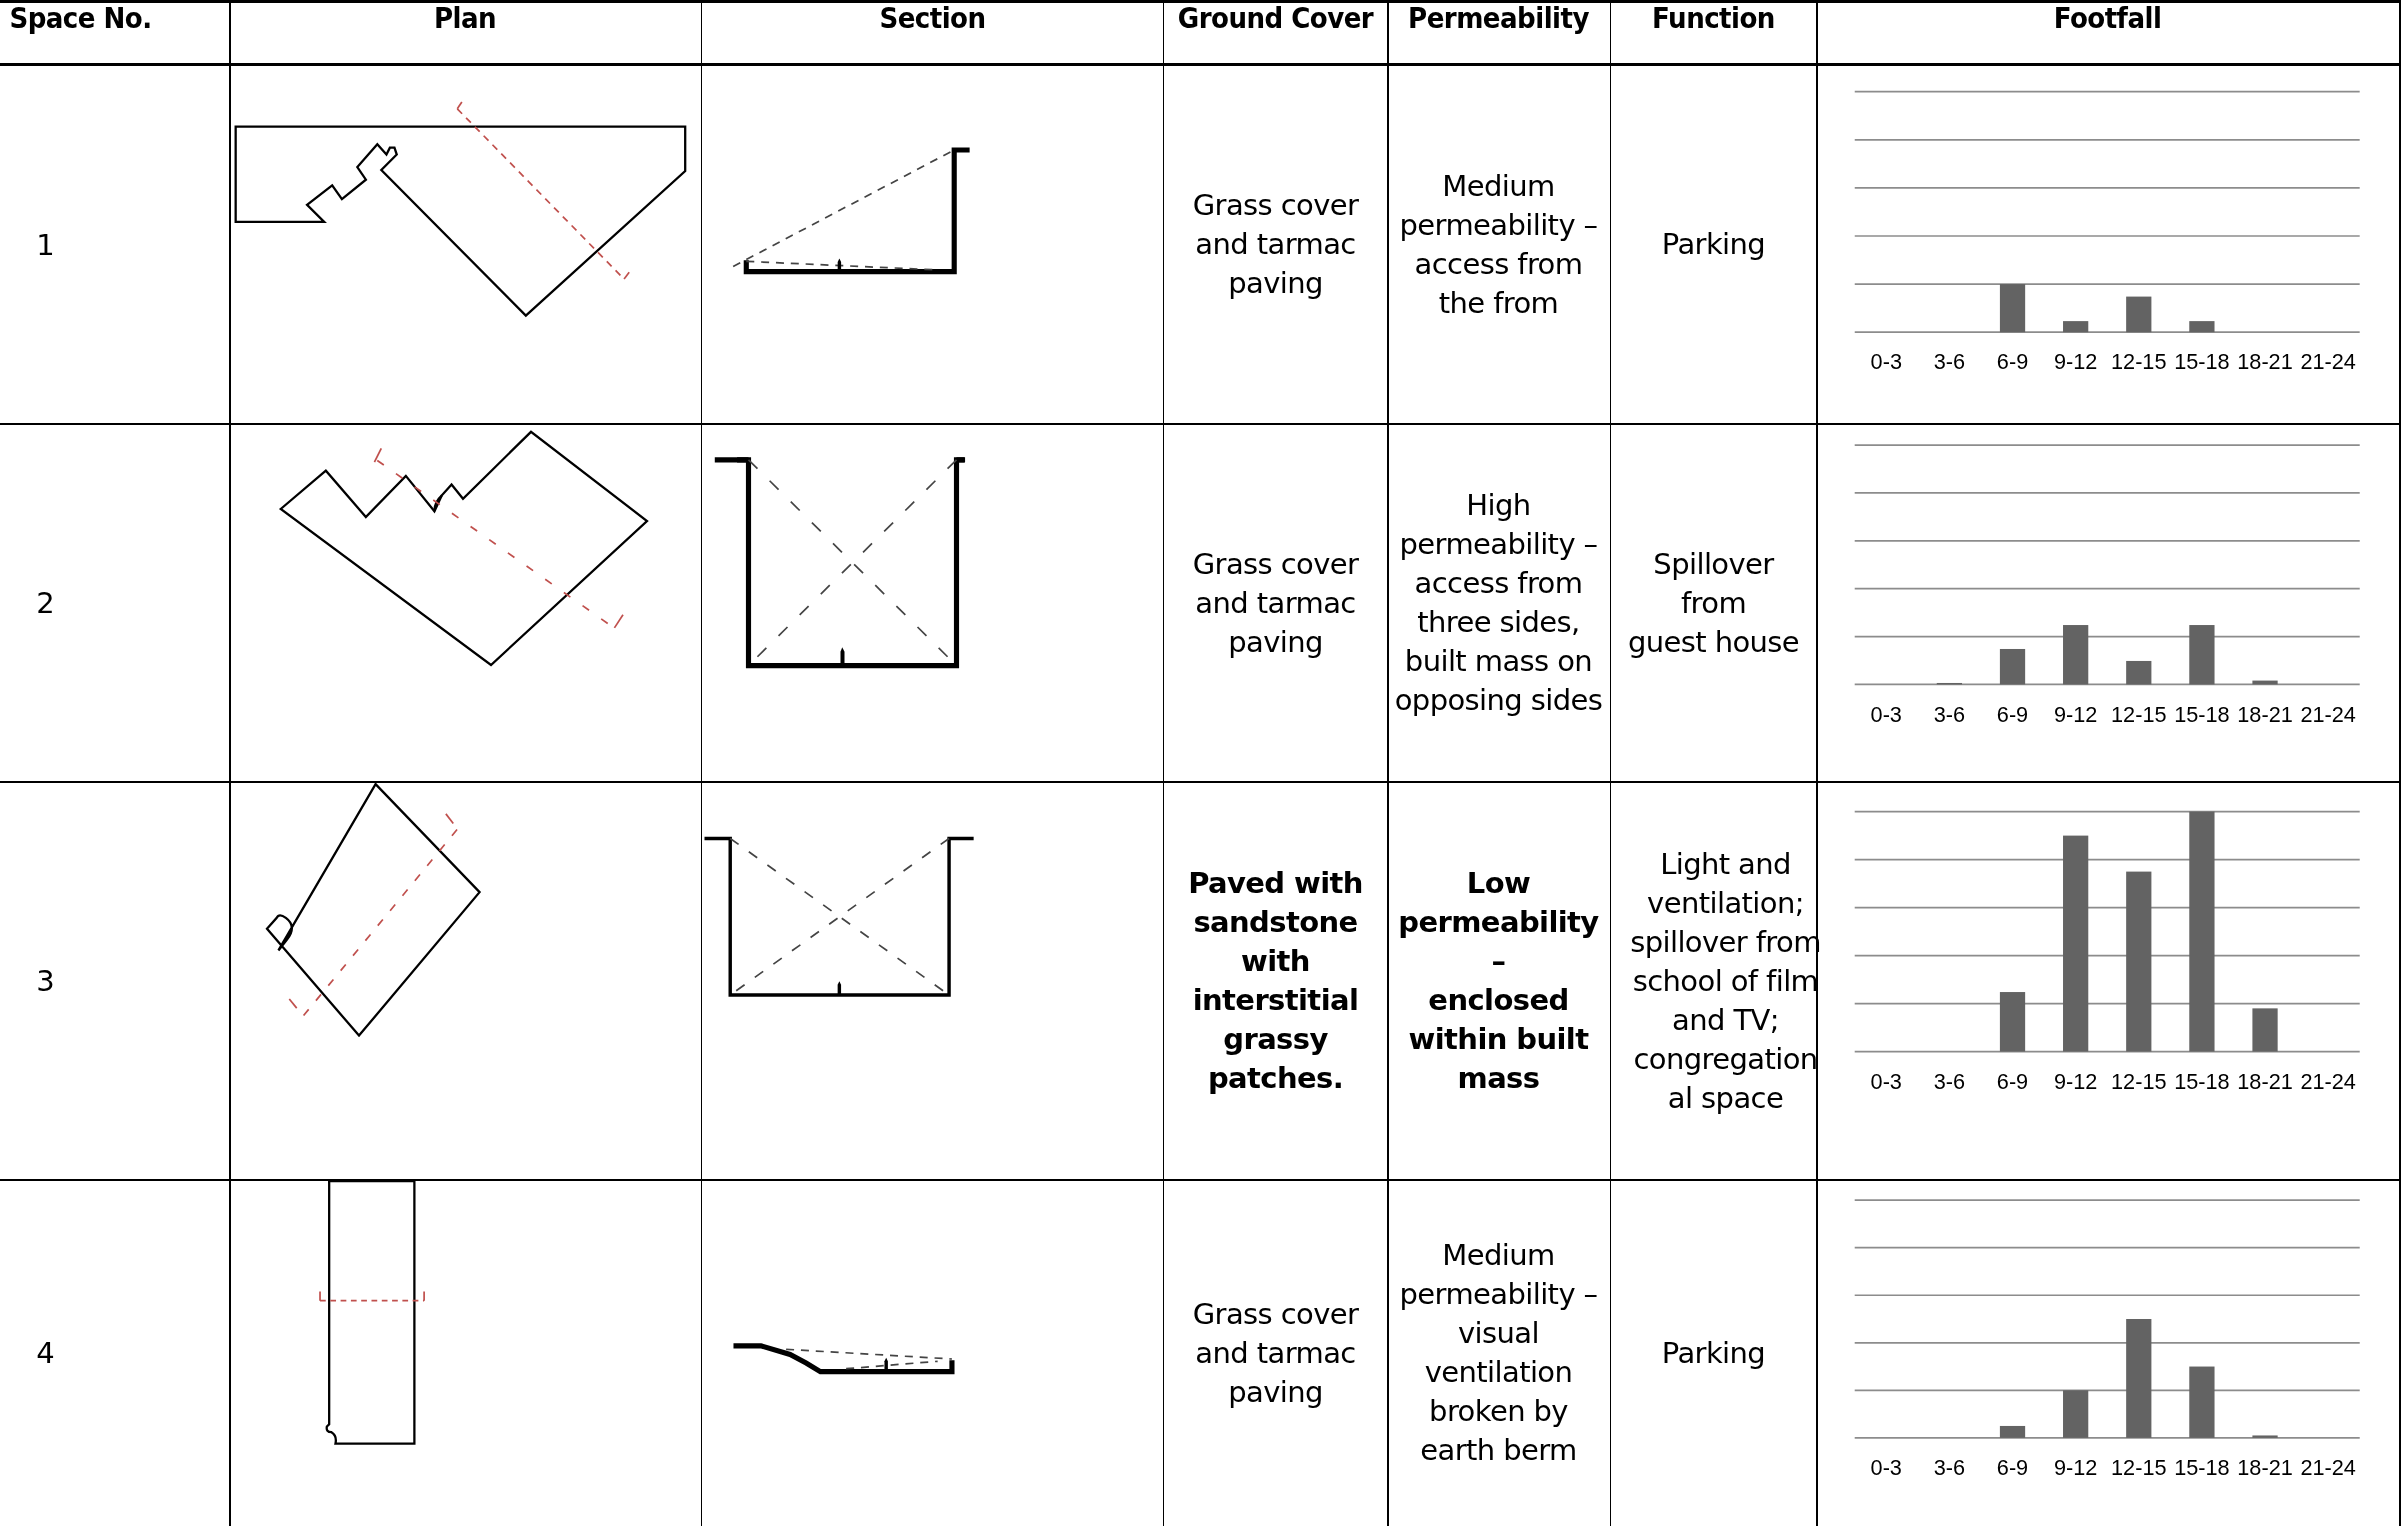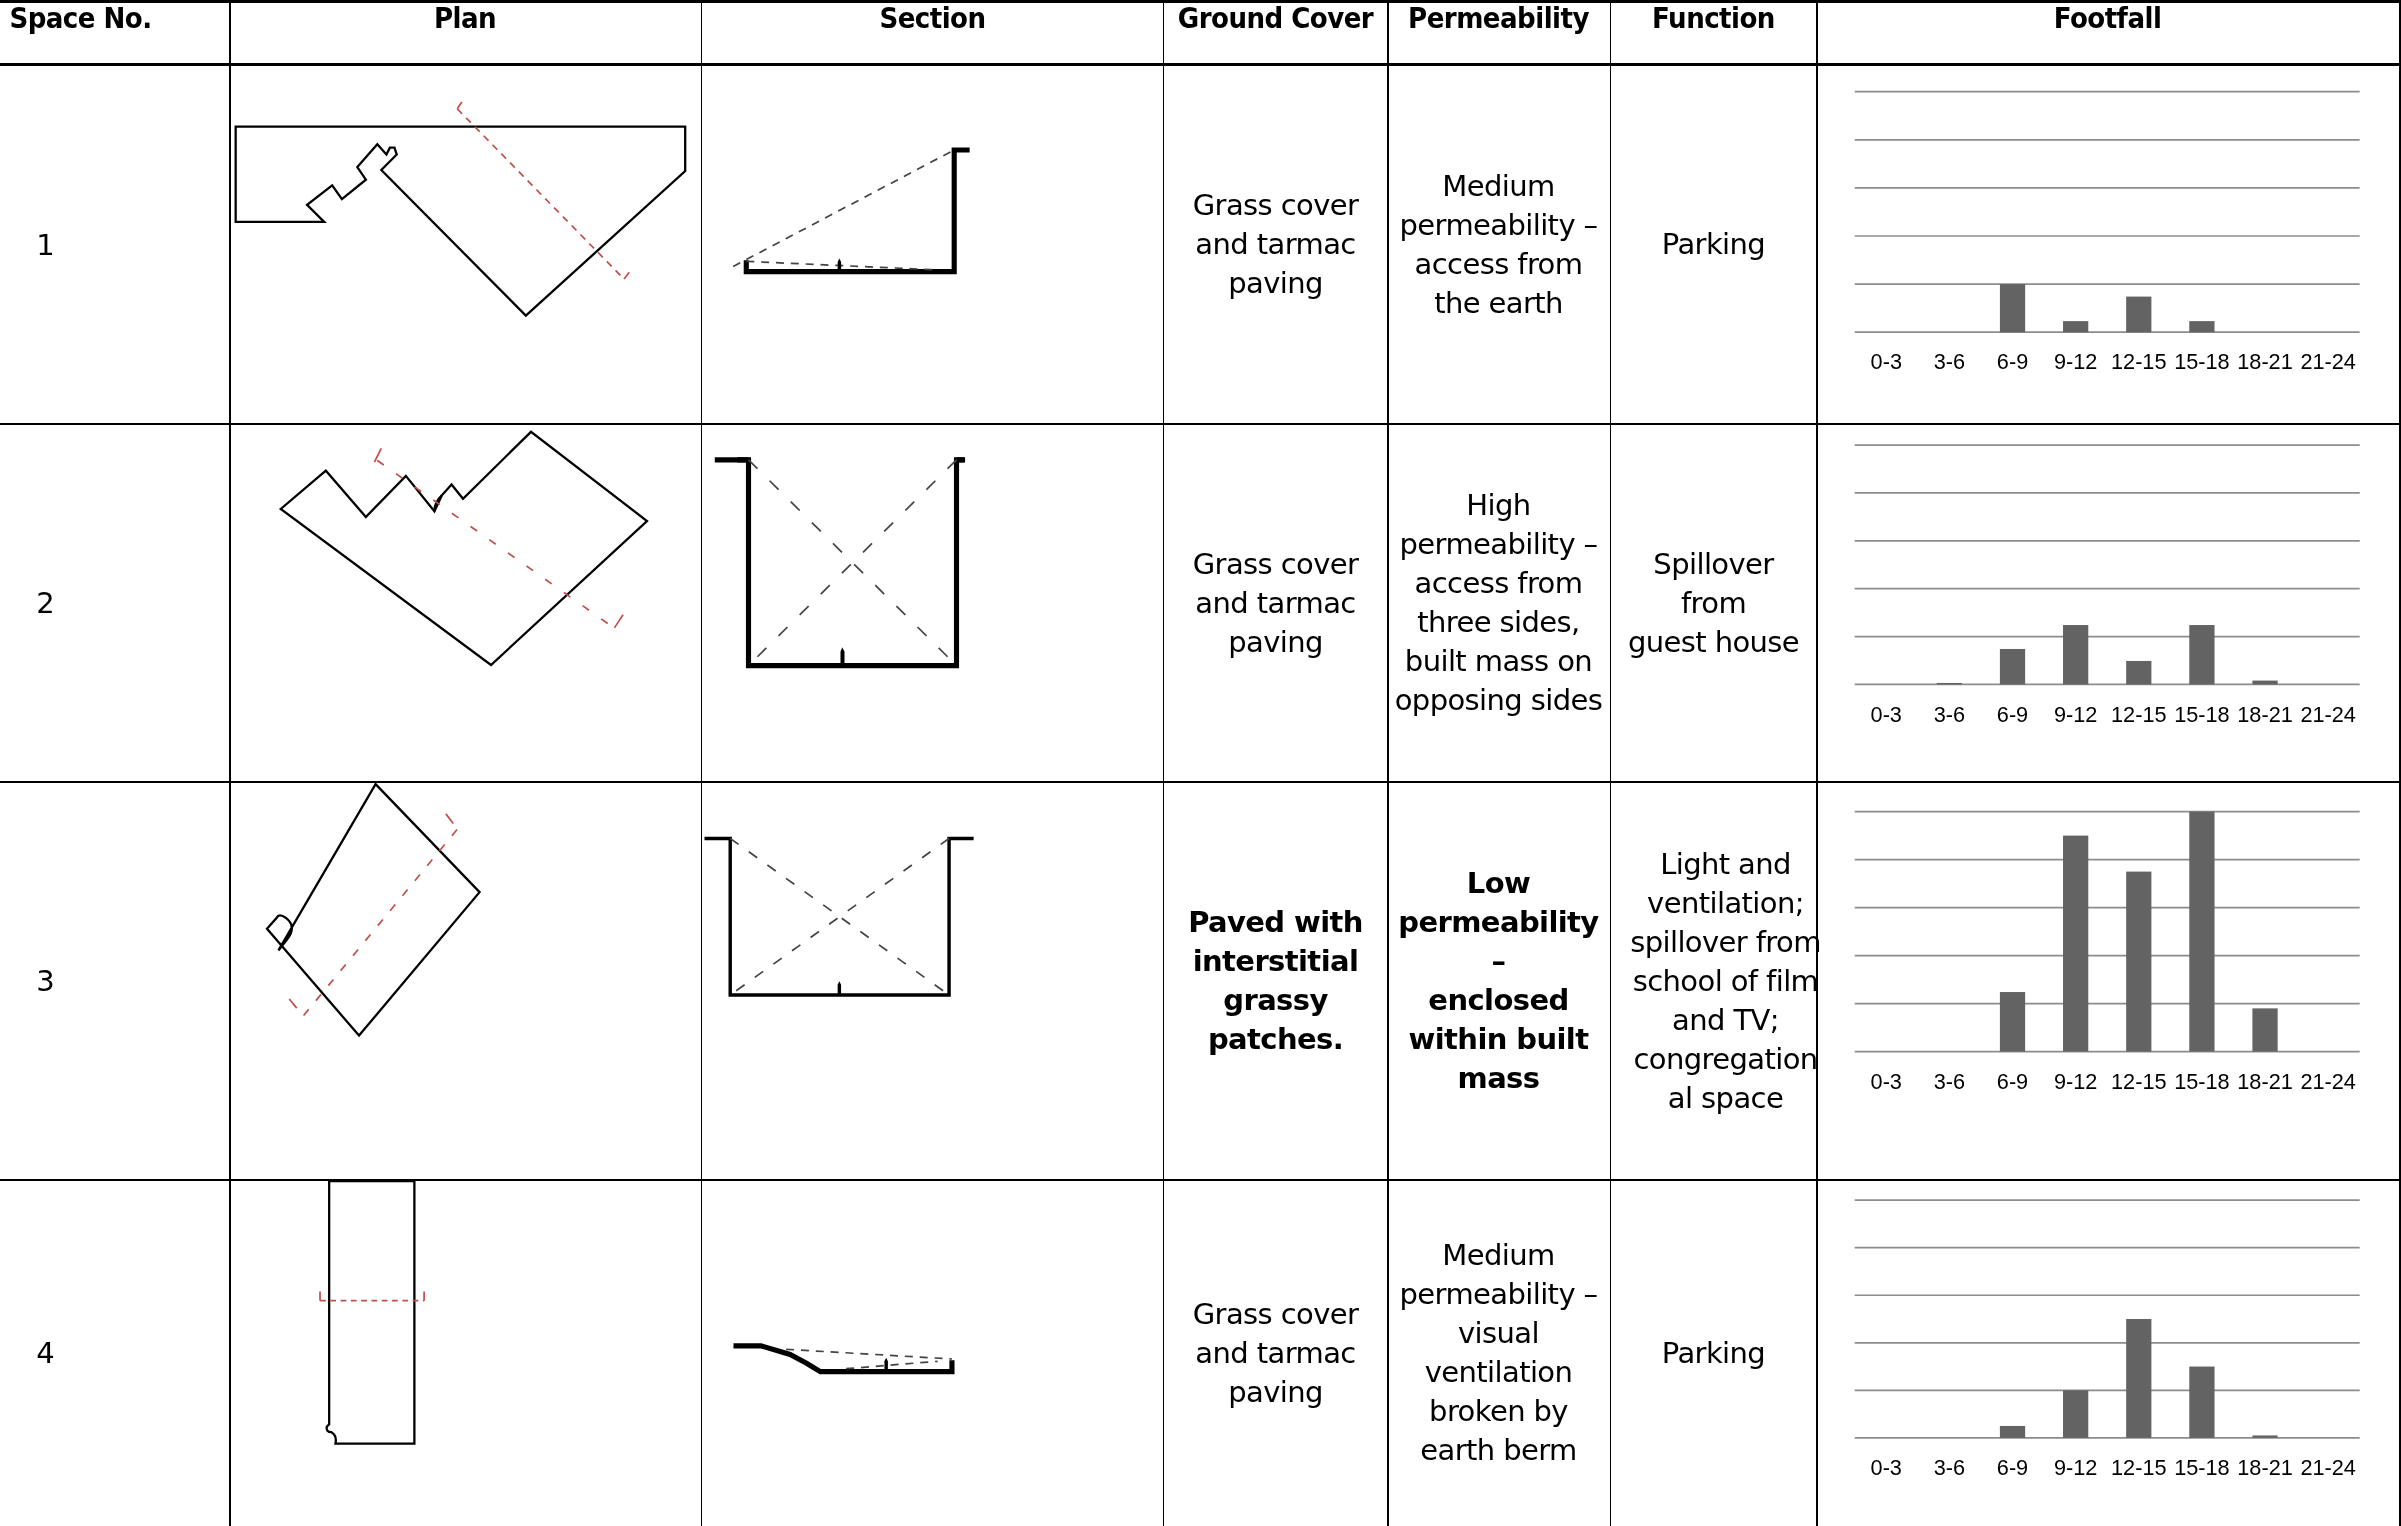--- a/index.html
+++ b/index.html
@@ -60,21 +60,21 @@
   </svg>
   <div class="cell txt" style="left:1164px;top:66px;width:223px;height:357px;flex-direction:column;">
     <div>Grass cover</div>
     <div>and tarmac</div>
     <div>paving</div>
   </div>
   <div class="cell txt" style="left:1388px;top:66px;width:221px;height:357px;flex-direction:column;">
     <div>Medium</div>
     <div>permeability –</div>
     <div>access from</div>
-    <div>the earth</div>
+    <div>the from</div>
   </div>
   <div class="cell txt" style="left:1611px;top:66px;width:205px;height:357px;flex-direction:column;">
     <div>Parking</div>
   </div>
   <svg class="footfall-chart" style="left:1817px;top:66px;" width="581" height="357" viewBox="0 0 1017 625">
       <line x1="66" x2="950" y1="466" y2="466" stroke="#8c8c8c" stroke-width="3"></line>
       <line x1="66" x2="950" y1="381.8" y2="381.8" stroke="#8c8c8c" stroke-width="3"></line>
       <line x1="66" x2="950" y1="297.6" y2="297.6" stroke="#8c8c8c" stroke-width="3"></line>
       <line x1="66" x2="950" y1="213.39999999999998" y2="213.39999999999998" stroke="#8c8c8c" stroke-width="3"></line>
       <line x1="66" x2="950" y1="129.2" y2="129.2" stroke="#8c8c8c" stroke-width="3"></line>
@@ -158,20 +158,21 @@
     <line x1="780" y1="1423" x2="793" y2="1440" stroke="#c0504d" stroke-width="3"></line>
   </svg>
   <svg style="left:702px;top:783px;" width="461" height="396" viewBox="1228 1369 806 693">
     <polyline points="1232,1466 1277,1466 1277,1740 1660,1740 1660,1466 1703,1466" fill="none" stroke="#000" stroke-width="6"></polyline>
     <line x1="1277" y1="1466" x2="1660" y2="1740" stroke="#444" stroke-width="3" stroke-dasharray="18,22"></line>
     <line x1="1660" y1="1466" x2="1277" y2="1740" stroke="#444" stroke-width="3" stroke-dasharray="18,22"></line>
     <path d="M1465,1740 L1465,1722 L1468,1716 L1471,1722 L1471,1740 Z" fill="#000"></path>
   </svg>
   <div class="cell txt" style="left:1164px;top:783px;width:223px;height:396px;flex-direction:column;font-weight:bold;">
     <div>Paved with</div>
+    <div>sandstone with</div>
     <div>interstitial</div>
     <div>grassy</div>
     <div>patches.</div>
   </div>
   <div class="cell txt" style="left:1388px;top:783px;width:221px;height:396px;flex-direction:column;font-weight:bold;">
     <div>Low</div>
     <div>permeability –</div>
     <div>enclosed</div>
     <div>within built</div>
     <div>mass</div>

